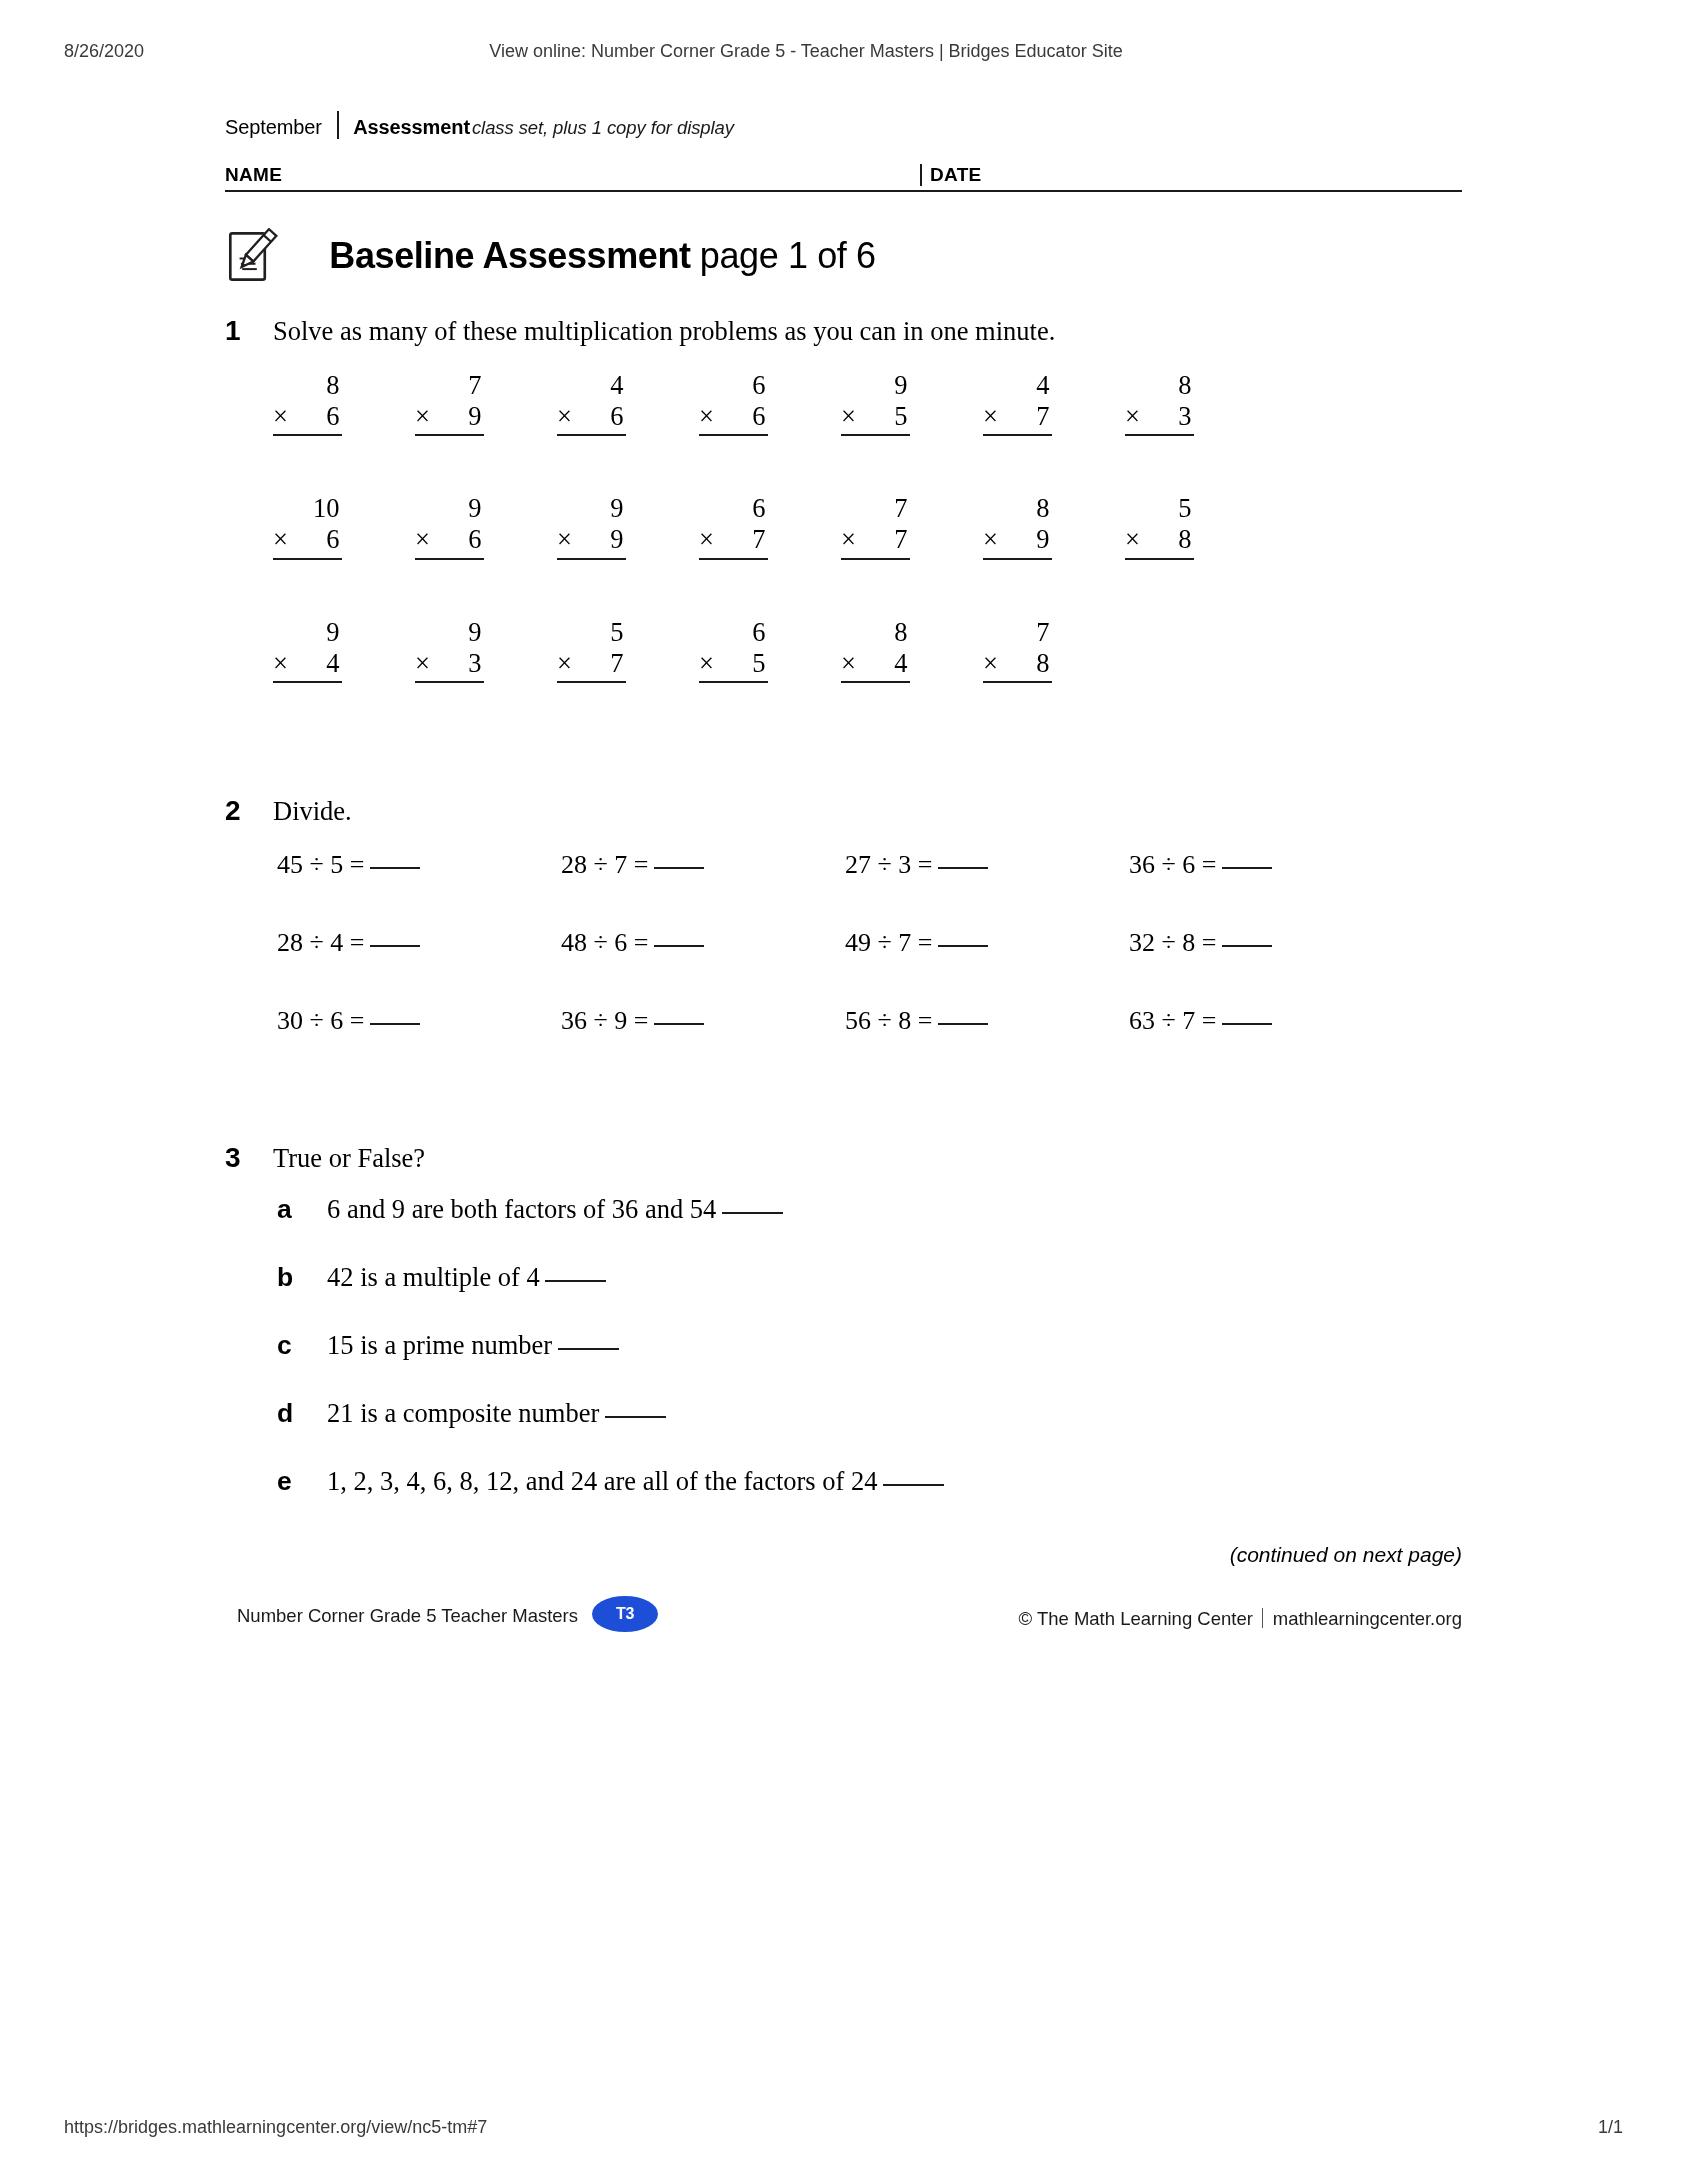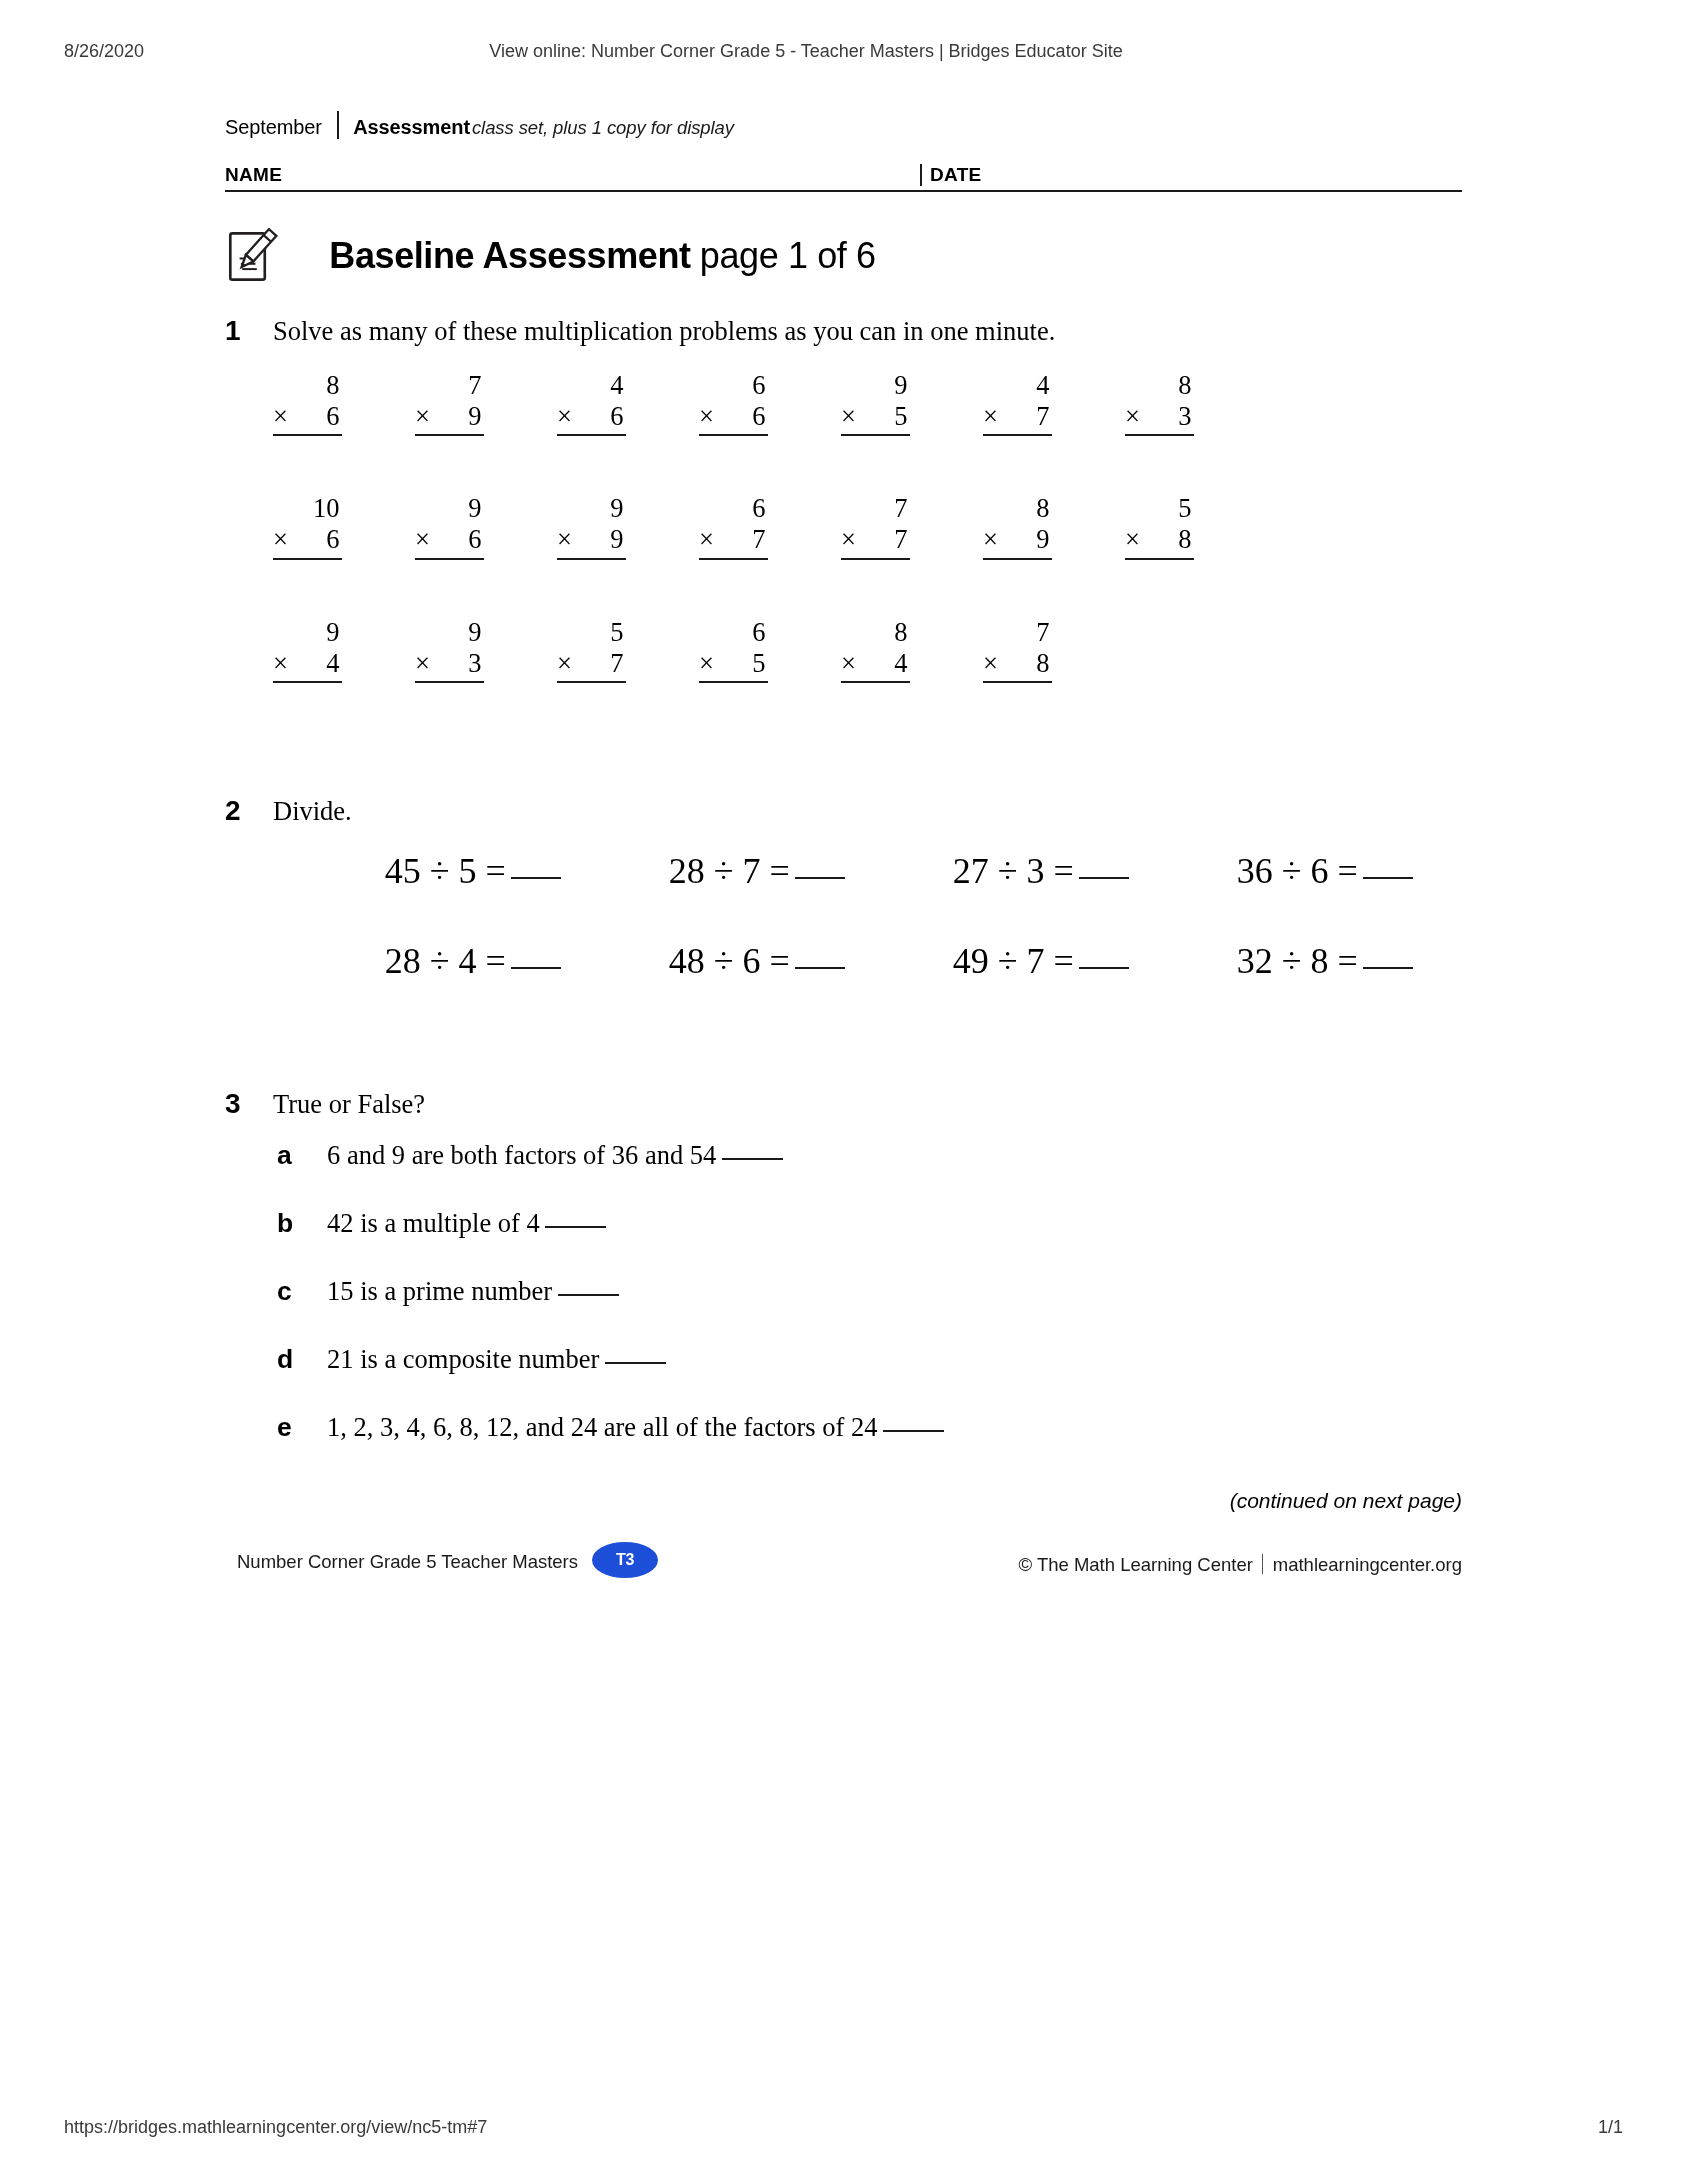--- a/index.html
+++ b/index.html
@@ -164,23 +164,22 @@
   }
   .mult-op { padding-right: 6.6px; }
 
   
   .div-grid { margin-top: 22.5px; margin-left: 52px; }
   .div-row { display: flex; margin-bottom: 48px; }
   .div-row:last-child { margin-bottom: 0; }
   .div-cell {
     width: 284px;
     flex: none;
-    font-size: 36px;
+    font-size: 26px;
     white-space: nowrap;
-    text-align: right;
   }
   .blank-line {
     display: inline-block;
     width: 50px;
     border-bottom: 2px solid #1a1a1a;
     margin-left: 5.3px;
     position: relative;
     top: -4px;
   }
 
@@ -474,20 +473,26 @@
         <div class="div-cell"><span>36 ÷ 6 =</span><span class="blank-line"></span></div>
       </div>
 
       <div class="div-row">
         <div class="div-cell"><span>28 ÷ 4 =</span><span class="blank-line"></span></div>
         <div class="div-cell"><span>48 ÷ 6 =</span><span class="blank-line"></span></div>
         <div class="div-cell"><span>49 ÷ 7 =</span><span class="blank-line"></span></div>
         <div class="div-cell"><span>32 ÷ 8 =</span><span class="blank-line"></span></div>
       </div>
 
+      <div class="div-row">
+        <div class="div-cell"><span>30 ÷ 6 =</span><span class="blank-line"></span></div>
+        <div class="div-cell"><span>36 ÷ 9 =</span><span class="blank-line"></span></div>
+        <div class="div-cell"><span>56 ÷ 8 =</span><span class="blank-line"></span></div>
+        <div class="div-cell"><span>63 ÷ 7 =</span><span class="blank-line"></span></div>
+      </div>
 
     </div>
   </div>
 
   <div class="qblock" style="margin-top:106px">
     <div class="qhead">
       <span class="qnum">3</span>
       <span class="qtext">True or False?</span>
     </div>
     <div class="tf-list">

